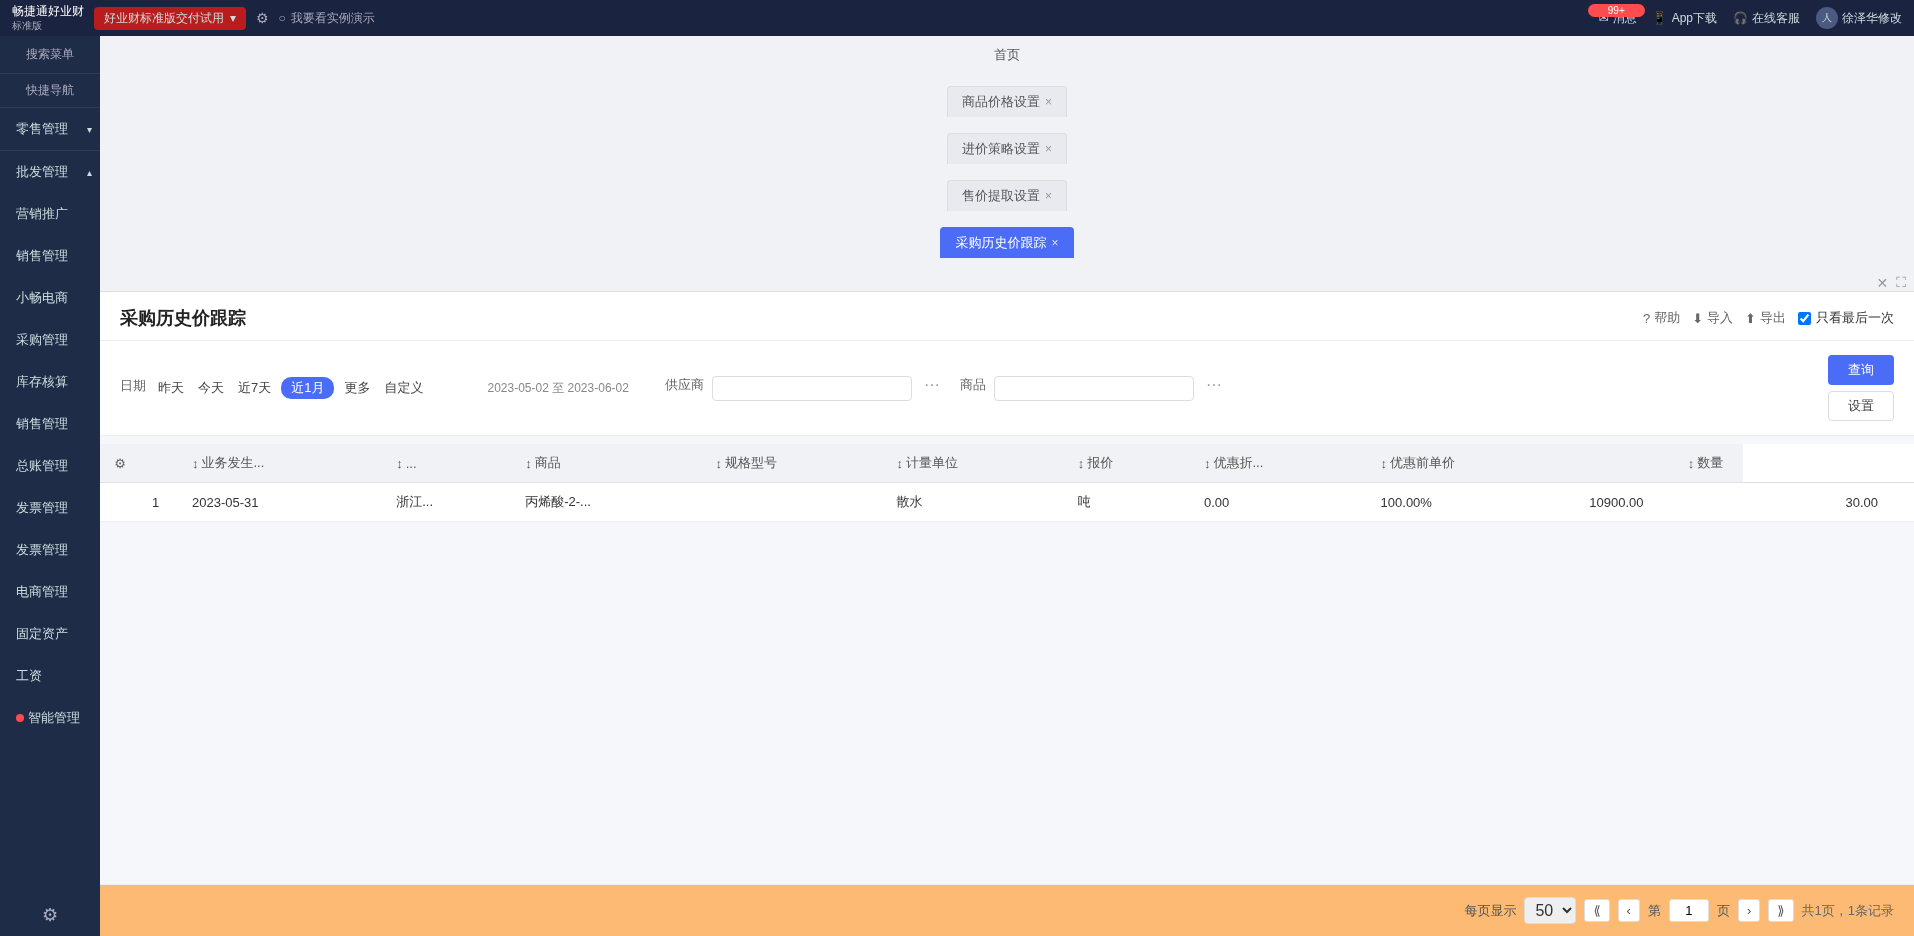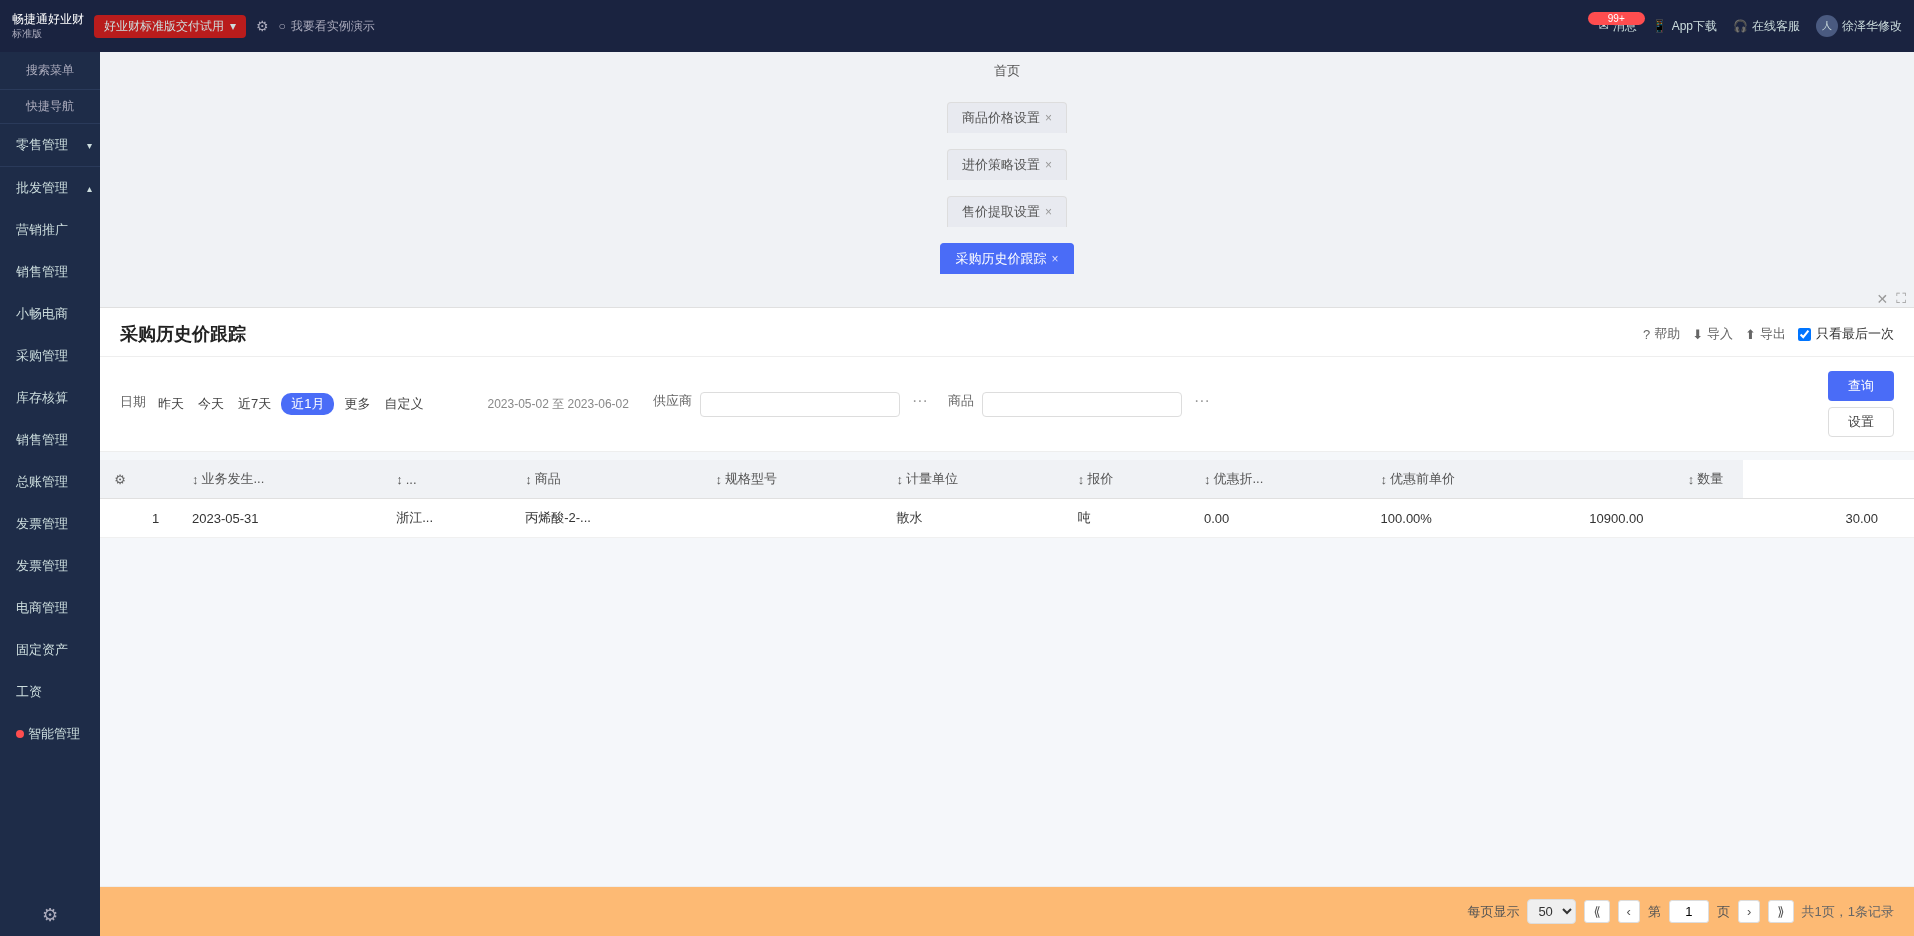--- a/index.html
+++ b/index.html
@@ -1,19 +1,19 @@
 <!DOCTYPE html>
 <html><head>
   <meta charset="utf-8">
   <style>
     * { box-sizing: border-box; margin: 0; padding: 0; }
     body { font-family: -apple-system, "Microsoft YaHei", sans-serif; font-size: 13px; background: #f5f5f5; color: #333; display: flex; flex-direction: column; height: 100vh; overflow: hidden; }
 
     
-    .topbar { height: 52px; background: #1a2340; display: flex; align-items: center; justify-content: space-between; padding: 0 12px; flex-shrink: 0; }
+    .topbar { height: 36px; background: #1a2340; display: flex; align-items: center; justify-content: space-between; padding: 0 12px; flex-shrink: 0; }
     .topbar-left { display: flex; align-items: center; gap: 10px; }
     .topbar-logo { color: #fff; font-size: 12px; line-height: 1.3; }
     .topbar-logo .sub { font-size: 10px; color: #aab; }
     .topbar-selector { display: flex; align-items: center; gap: 6px; background: #b91c1c; border-radius: 4px; padding: 3px 10px; color: #cdd; font-size: 12px; cursor: pointer; }
     .topbar-gear { color: #aab; cursor: pointer; font-size: 14px; }
     .topbar-demo { display: flex; align-items: center; gap: 5px; color: #aab; font-size: 12px; cursor: pointer; }
     .topbar-right { display: flex; align-items: center; gap: 16px; }
     .topbar-right-item { display: flex; align-items: center; gap: 4px; color: #cdd; font-size: 12px; cursor: pointer; position: relative; }
     .badge { background: #ff4d4f; color: #fff; border-radius: 8px; font-size: 10px; padding: 1px 20px; position: absolute; top: -6px; right: -8px; }
     .avatar-circle { width: 22px; height: 22px; border-radius: 50%; background: #4a5a80; display: flex; align-items: center; justify-content: center; color: #cdd; font-size: 10px; }
@@ -72,21 +72,21 @@
     .table-container { background: #fff; margin: 0 0 0 0; padding: 0; }
     .data-table { width: 100%; border-collapse: collapse; font-size: 13px; }
     .data-table thead tr { background: #f0f2f5; border-bottom: 1px solid #e0e0e0; }
     .data-table th { padding: 10px 12px; text-align: left; font-weight: 500; color: #555; border-bottom: 1px solid #e0e0e0; white-space: nowrap; }
     .data-table td { padding: 10px 12px; border-bottom: 1px solid #f0f0f0; color: #333; white-space: nowrap; }
     .th-sort { display: inline-flex; align-items: center; gap: 3px; cursor: pointer; }
     .gear-col { color: #666; cursor: pointer; }
 
     
     .pagination { display: flex; align-items: center; justify-content: flex-end; padding: 12px 20px; gap: 8px; background: #fdba74; border-top: 1px solid #eee; font-size: 13px; color: #555; }
-    .page-size-select { border: 1px solid #ddd; border-radius: 4px; padding: 3px 6px; font-size: 13px; color: #333; }
+    .page-size-select { border: 1px solid #ddd; border-radius: 4px; padding: 3px 6px; font-size: 16px; color: #333; }
     .page-btn { border: 1px solid #ddd; background: #fff; border-radius: 3px; padding: 3px 8px; cursor: pointer; color: #555; font-size: 13px; }
     .page-btn:disabled { color: #ccc; cursor: default; }
     .page-input { border: 1px solid #ddd; border-radius: 3px; padding: 3px 8px; width: 40px; text-align: center; font-size: 13px; }
     .page-info { color: #666; }
   </style>
 </head>
 <body>
 
 <div class="topbar">
   <div class="topbar-left">
@@ -242,21 +242,21 @@
               <span class="date-option">今天</span>
               <span class="date-option">近7天</span>
               <span class="date-option active">近1月</span>
               <span class="date-option">更多</span>
               <span class="date-option">自定义</span>
             </div>
           </div>
           <div style="margin-left:0; padding-left: 40px;">
             <span class="date-range">2023-05-02 至 2023-06-02</span>
           </div>
-          <div class="filter-item" style="margin-left: 4px;">
+          <div class="filter-item" style="margin-left: 16px;">
             <span class="filter-label">供应商</span>
             <input class="filter-input" type="text" style="">
             <span class="filter-dots">···</span>
           </div>
           <div class="filter-item">
             <span class="filter-label">商品</span>
             <input class="filter-input" type="text" style="">
             <span class="filter-dots">···</span>
           </div>
           <div class="filter-actions">

